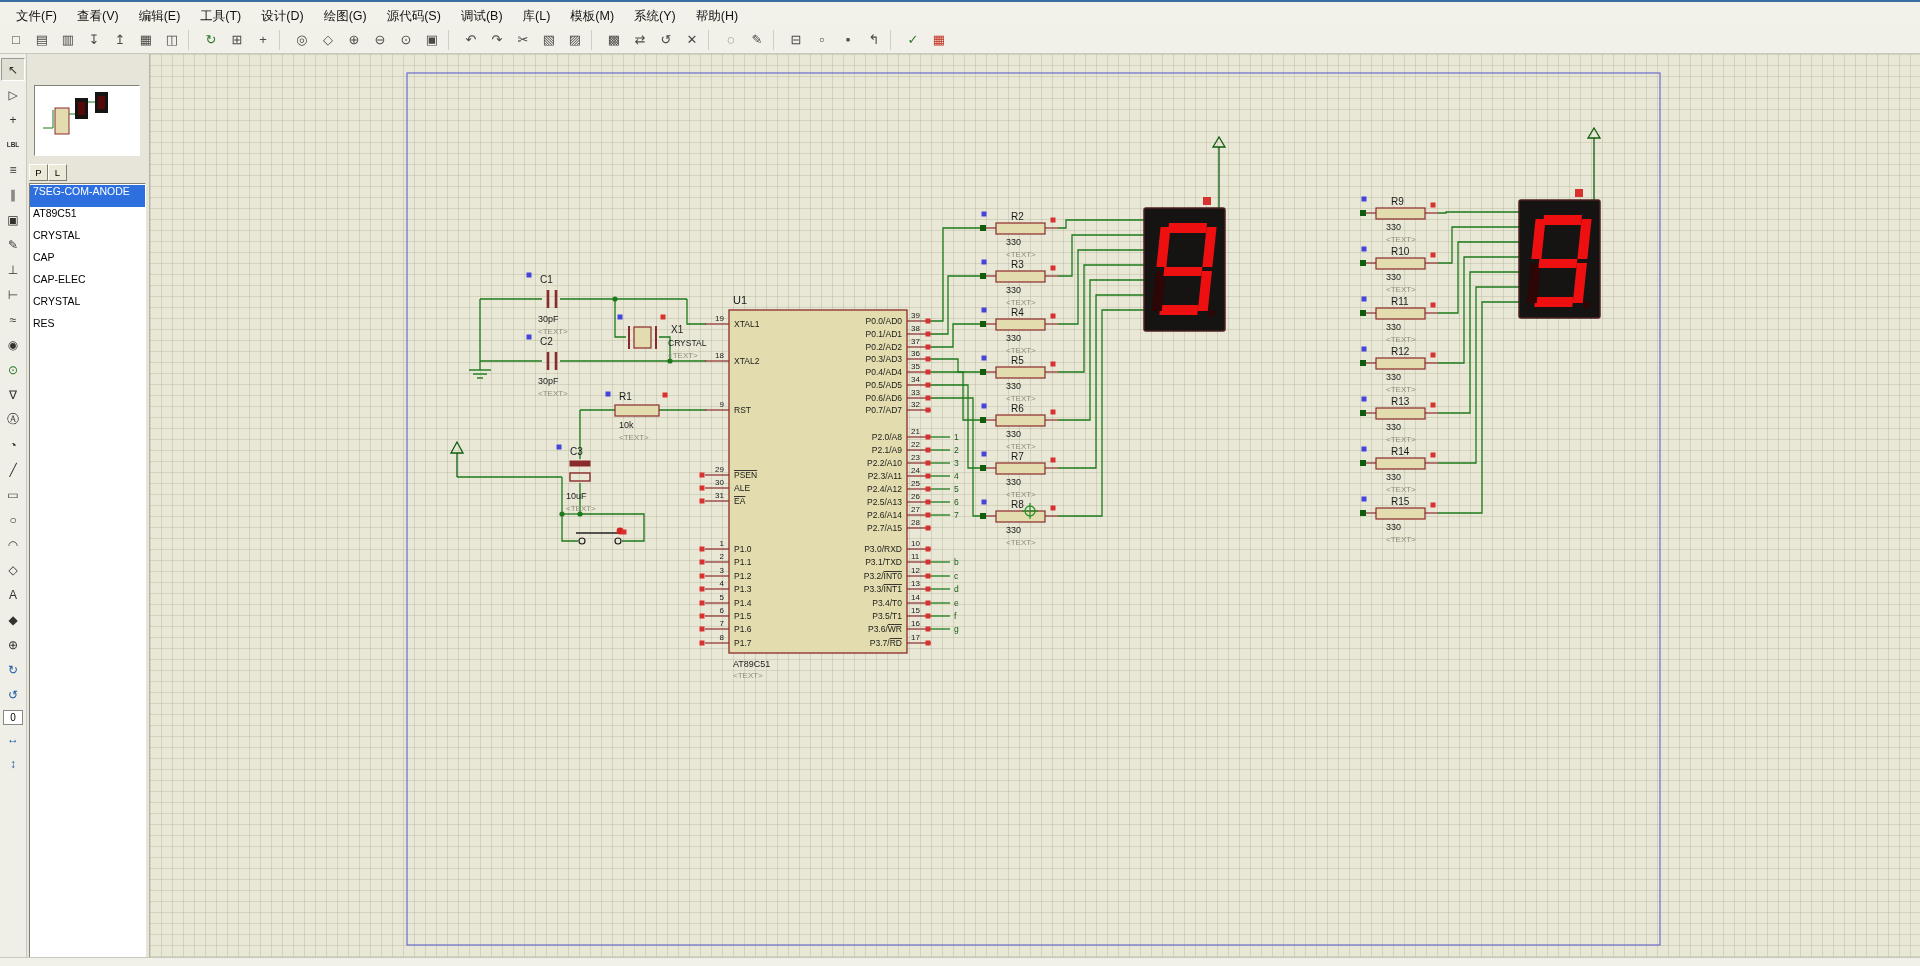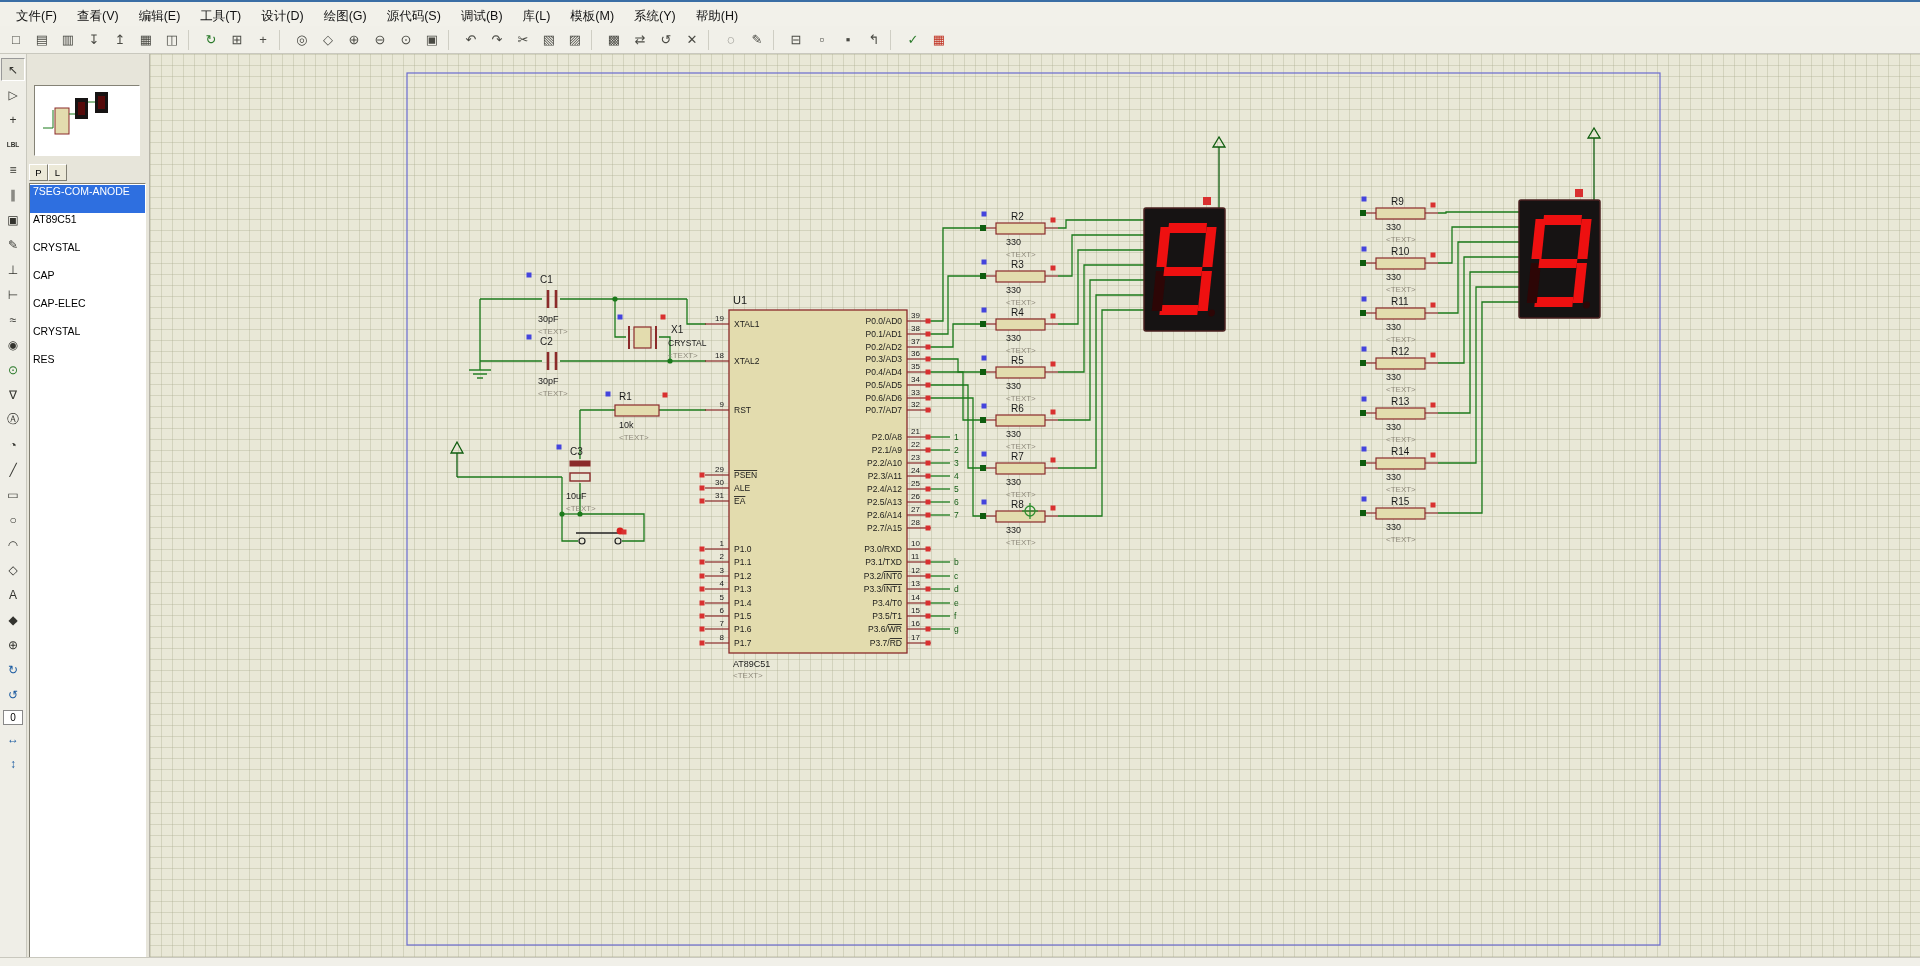--- a/index.html
+++ b/index.html
@@ -30,21 +30,21 @@
     border-right:1px solid #b7b5aa;box-sizing:border-box;}
   .preview{position:absolute;left:7px;top:31px;width:104px;height:69px;background:#fff;
     border:1px solid;border-color:#848276 #fff #fff #848276;}
   .selector-header{position:absolute;left:2px;top:110px;right:3px;height:17px;display:flex;}
   .pl-btn{width:17px;height:15px;font-size:9.5px;display:flex;align-items:center;justify-content:center;
     background:#ece9d8;border:1px solid;border-color:#fff #807e72 #807e72 #fff;color:#000;}
   .devices-header{flex:1;text-align:center;font-size:9.5px;color:#111;line-height:16px;
     background:linear-gradient(#fdfdfa,#dcdad0);border:1px solid #b0aea2;margin-top:23px;}
   .device-list{position:absolute;left:2px;top:129px;right:3px;bottom:3px;background:#fff;
     border:1px solid;border-color:#807e72 #fff #fff #807e72;font-size:10.5px;overflow:hidden;padding-top:1px;}
-  .device-item{height:28px;line-height:12.5px;padding:0 3px;white-space:nowrap;color:#000;}
+  .device-item{height:22px;line-height:12.5px;padding:0 3px;white-space:nowrap;color:#000;}
   .device-item.selected{background:#2e6fe0;color:#fff;}
   
   .canvas{position:absolute;left:150px;top:52px;right:0;bottom:10px;background-color:#e9e8d7;
     background-image:linear-gradient(to right, rgba(176,176,148,0.38) 1px, transparent 1px),
                      linear-gradient(to bottom, rgba(176,176,148,0.38) 1px, transparent 1px);
     background-size:11px 11px;overflow:hidden;}
   .canvas svg{position:absolute;left:0;top:0;}
   .statusbar{position:absolute;left:0;bottom:0;right:0;height:10px;background:#f1f0e9;border-top:1px solid #c9c8be;}
 </style>
 </head>

